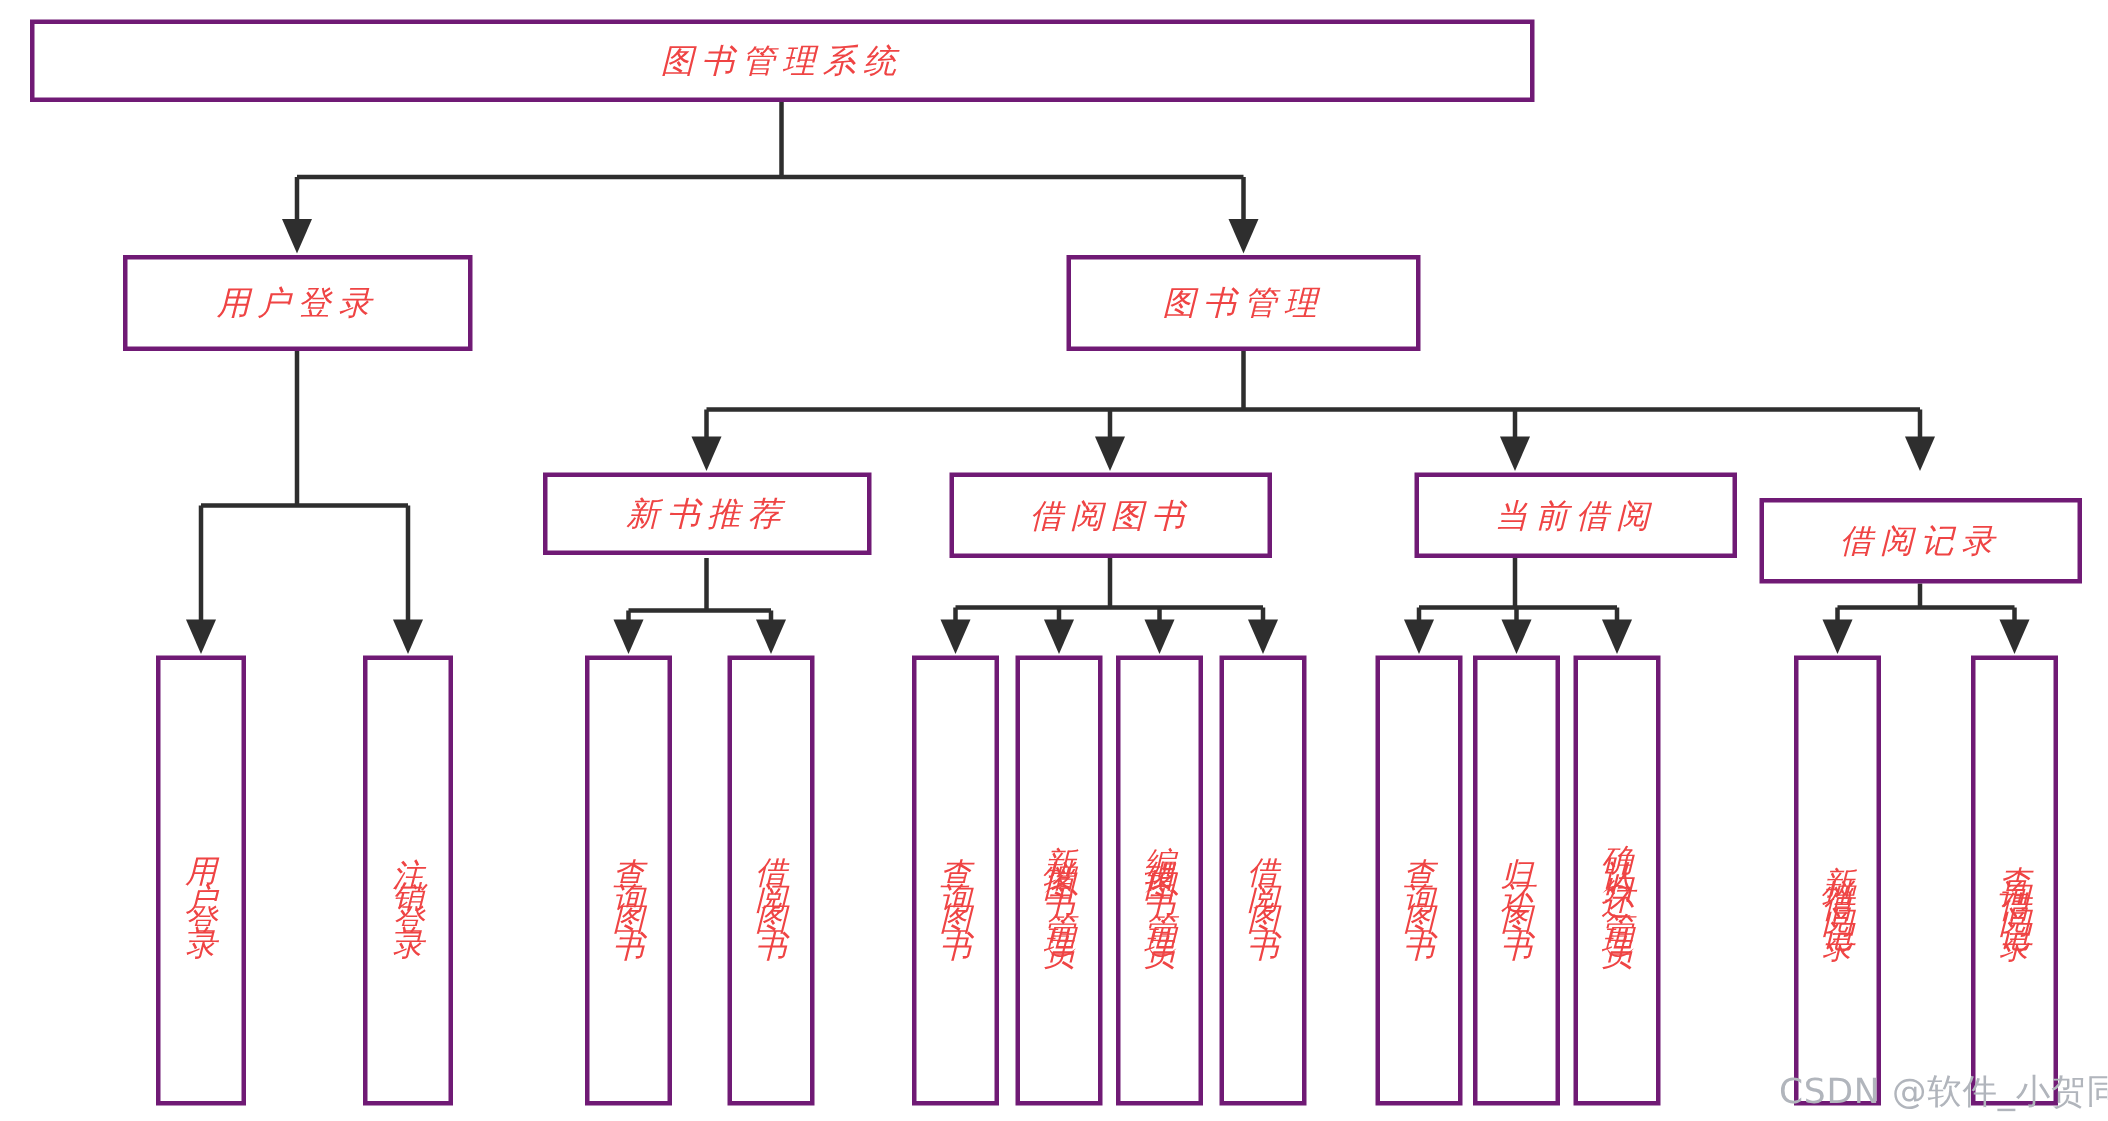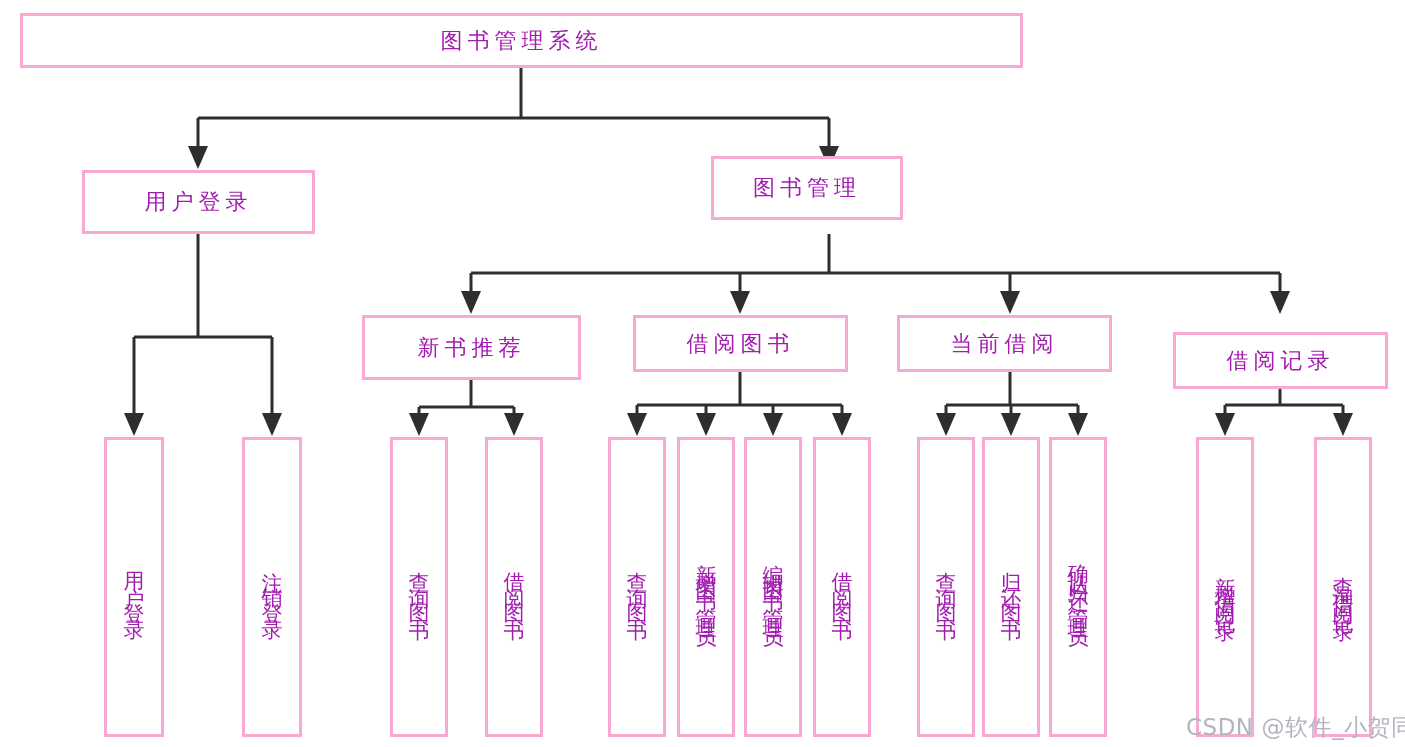--- a/index.html
+++ b/index.html
@@ -12,26 +12,27 @@
     overflow: hidden;
   }
   .connectors {
     position: absolute;
     left: 0; top: 0;
     pointer-events: none;
   }
   .box {
     position: absolute;
     box-sizing: border-box;
-    border: 3px solid #f9a8d4;
+    border: 3px solid #701a75;
     background: #ffffff;
     display: flex;
     align-items: center;
     justify-content: center;
-    color: #a21caf;
+    color: #ef4444;
+    font-style: italic;
   }
   .hbox {
     font-size: 22px;
     letter-spacing: 5px;
     white-space: nowrap;
   }
   .leaf .vtext {
     writing-mode: vertical-rl;
     text-orientation: mixed;
     font-size: 21px;
@@ -93,31 +94,31 @@
     </g>
   </svg>
 
   <div class="box hbox" style="left:20px;top:13px;width:1003px;height:55px">
     <span>图书管理系统</span>
   </div>
 
   <div class="box hbox" style="left:82px;top:170px;width:233px;height:64px">
     <span>用户登录</span>
   </div>
-  <div class="box hbox" style="left:711px;top:156px;width:192px;height:64px">
+  <div class="box hbox" style="left:711px;top:170px;width:236px;height:64px">
     <span>图书管理</span>
   </div>
 
-  <div class="box hbox" style="left:362px;top:315px;width:219px;height:65px">
+  <div class="box hbox" style="left:362px;top:315px;width:219px;height:55px">
     <span>新书推荐</span>
   </div>
   <div class="box hbox" style="left:633px;top:315px;width:215px;height:57px">
     <span>借阅图书</span>
   </div>
-  <div class="box hbox" style="left:897px;top:315px;width:215px;height:57px">
+  <div class="box hbox" style="left:943px;top:315px;width:215px;height:57px">
     <span>当前借阅</span>
   </div>
   <div class="box hbox" style="left:1173px;top:332px;width:215px;height:57px">
     <span>借阅记录</span>
   </div>
 
   <div class="box leaf short" style="left:104px;top:437px;width:60px;height:300px">
     <span class="vtext">用户登录</span>
   </div>
   <div class="box leaf short" style="left:242px;top:437px;width:60px;height:300px">

